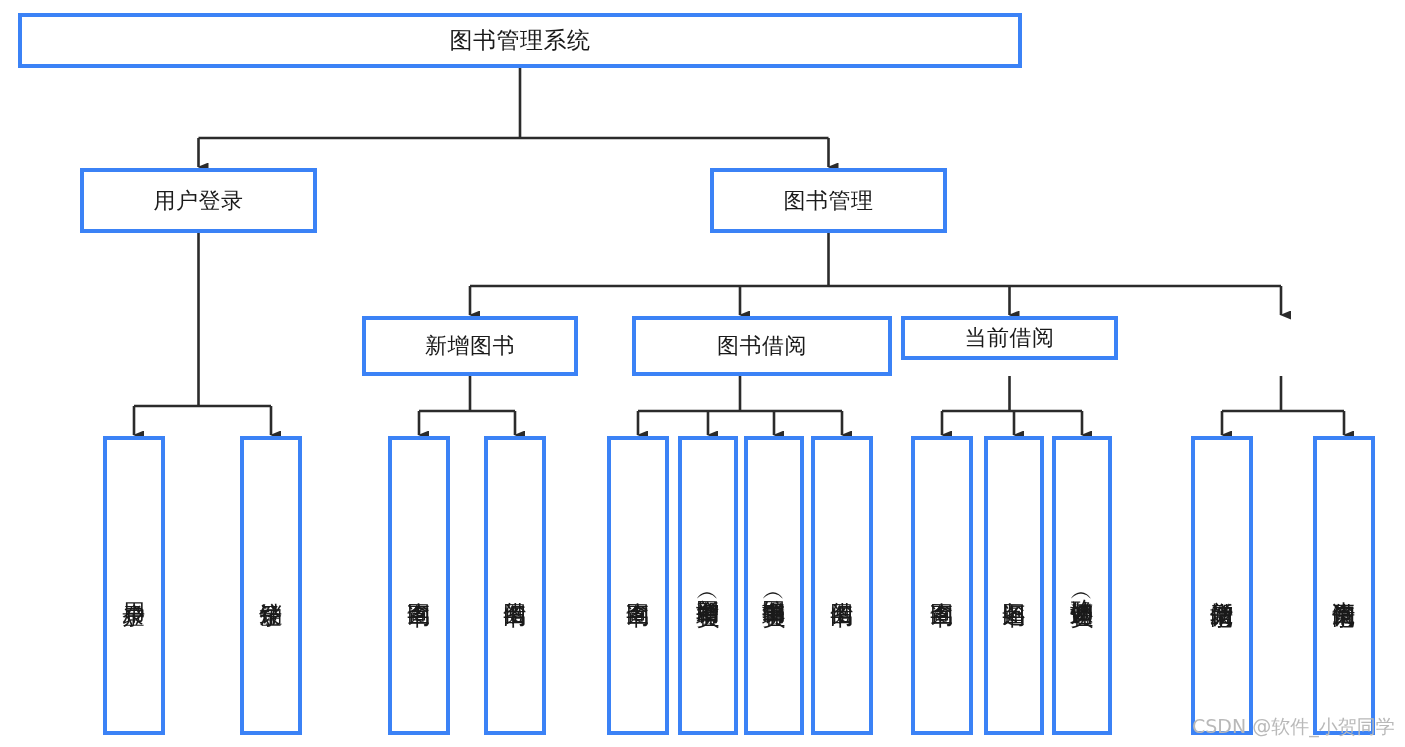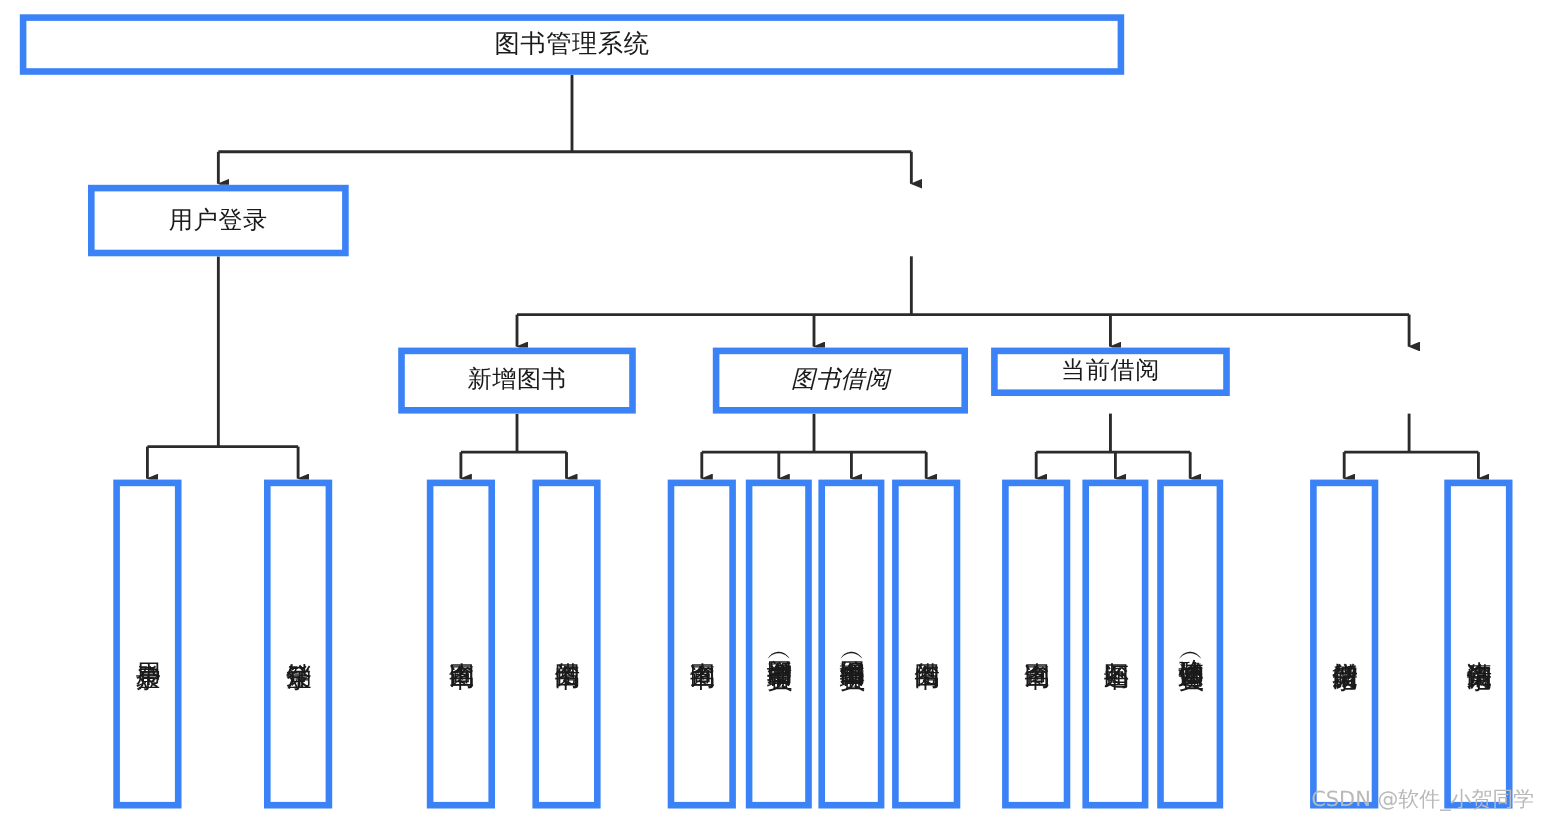--- a/index.html
+++ b/index.html
@@ -23,21 +23,21 @@
     left: 0;
     top: 0;
     width: 1405px;
     height: 747px;
     pointer-events: none;
   }
   .node {
     position: absolute;
     box-sizing: border-box;
     background: #ffffff;
-    border: 6px solid #3b82f6;
+    border: 4px solid #3b82f6;
     display: flex;
     align-items: center;
     justify-content: center;
     color: #1a1a1a;
     z-index: 2;
   }
   .node-label {
     display: block;
     text-align: center;
     line-height: 1.18;
@@ -119,25 +119,28 @@
       </g>
   </svg>
 
   <div class="node node-root" style="left: 18px; top: 13px; width: 1004px; height: 55px;">
     <span class="node-label">图书管理系统</span>
   </div>
 
   <div class="node node-branch" style="left: 80px; top: 168px; width: 237px; height: 65px;">
     <span class="node-label">用户登录</span>
   </div>
+  <div class="node node-branch" style="left: 710px; top: 168px; width: 237px; height: 65px;">
+    <span class="node-label">图书管理</span>
+  </div>
 
   <div class="node node-branch" style="left: 362px; top: 316px; width: 216px; height: 60px;">
     <span class="node-label">新增图书</span>
   </div>
-  <div class="node node-branch" style="left: 648px; top: 316px; width: 232px; height: 60px; font-style: italic;">
+  <div class="node node-branch" style="left: 632px; top: 316px; width: 260px; height: 60px;">
     <span class="node-label">图书借阅</span>
   </div>
   <div class="node node-branch" style="left: 901px; top: 316px; width: 217px; height: 44px;">
     <span class="node-label">当前借阅</span>
   </div>
 
   <div class="node node-leaf" style="left: 103px; top: 436px; width: 62px; height: 299px;">
     <span class="node-label">用户登录</span>
   </div>
   <div class="node node-leaf" style="left: 240px; top: 436px; width: 62px; height: 299px;">

